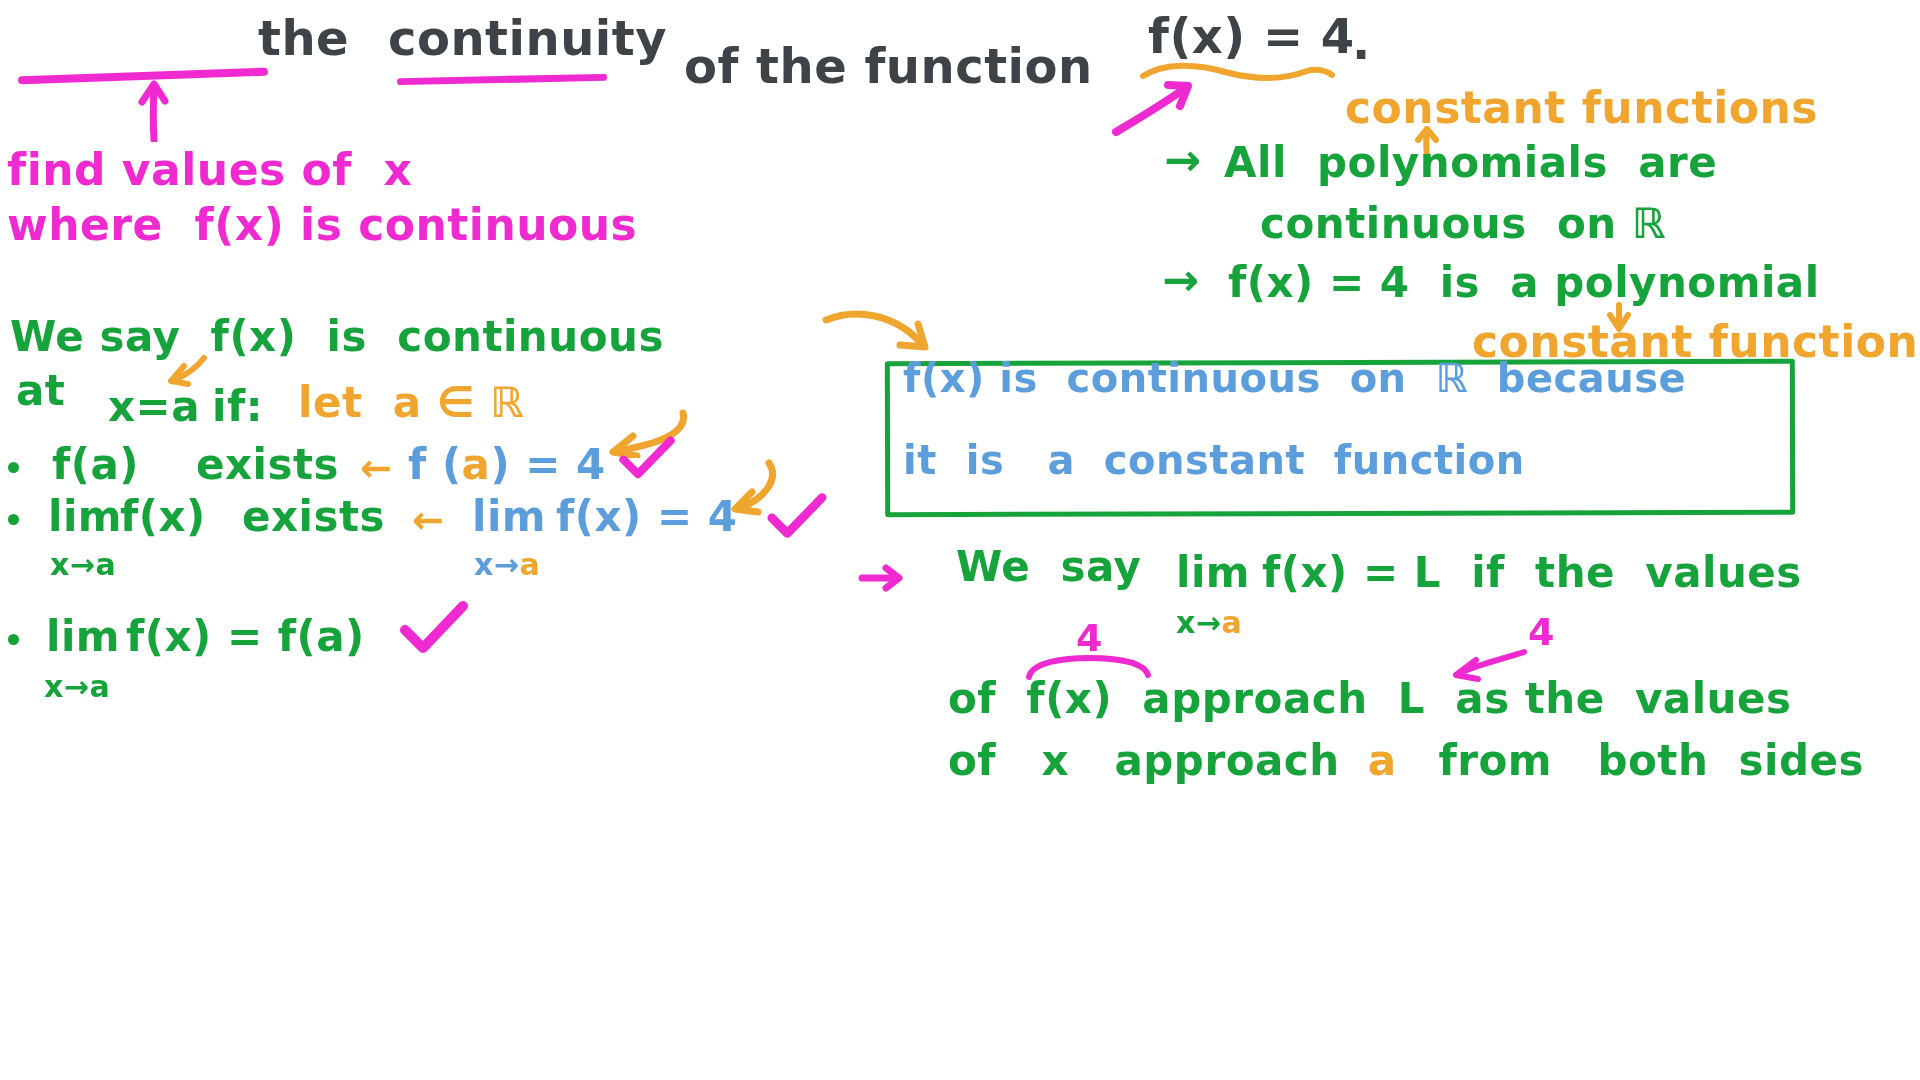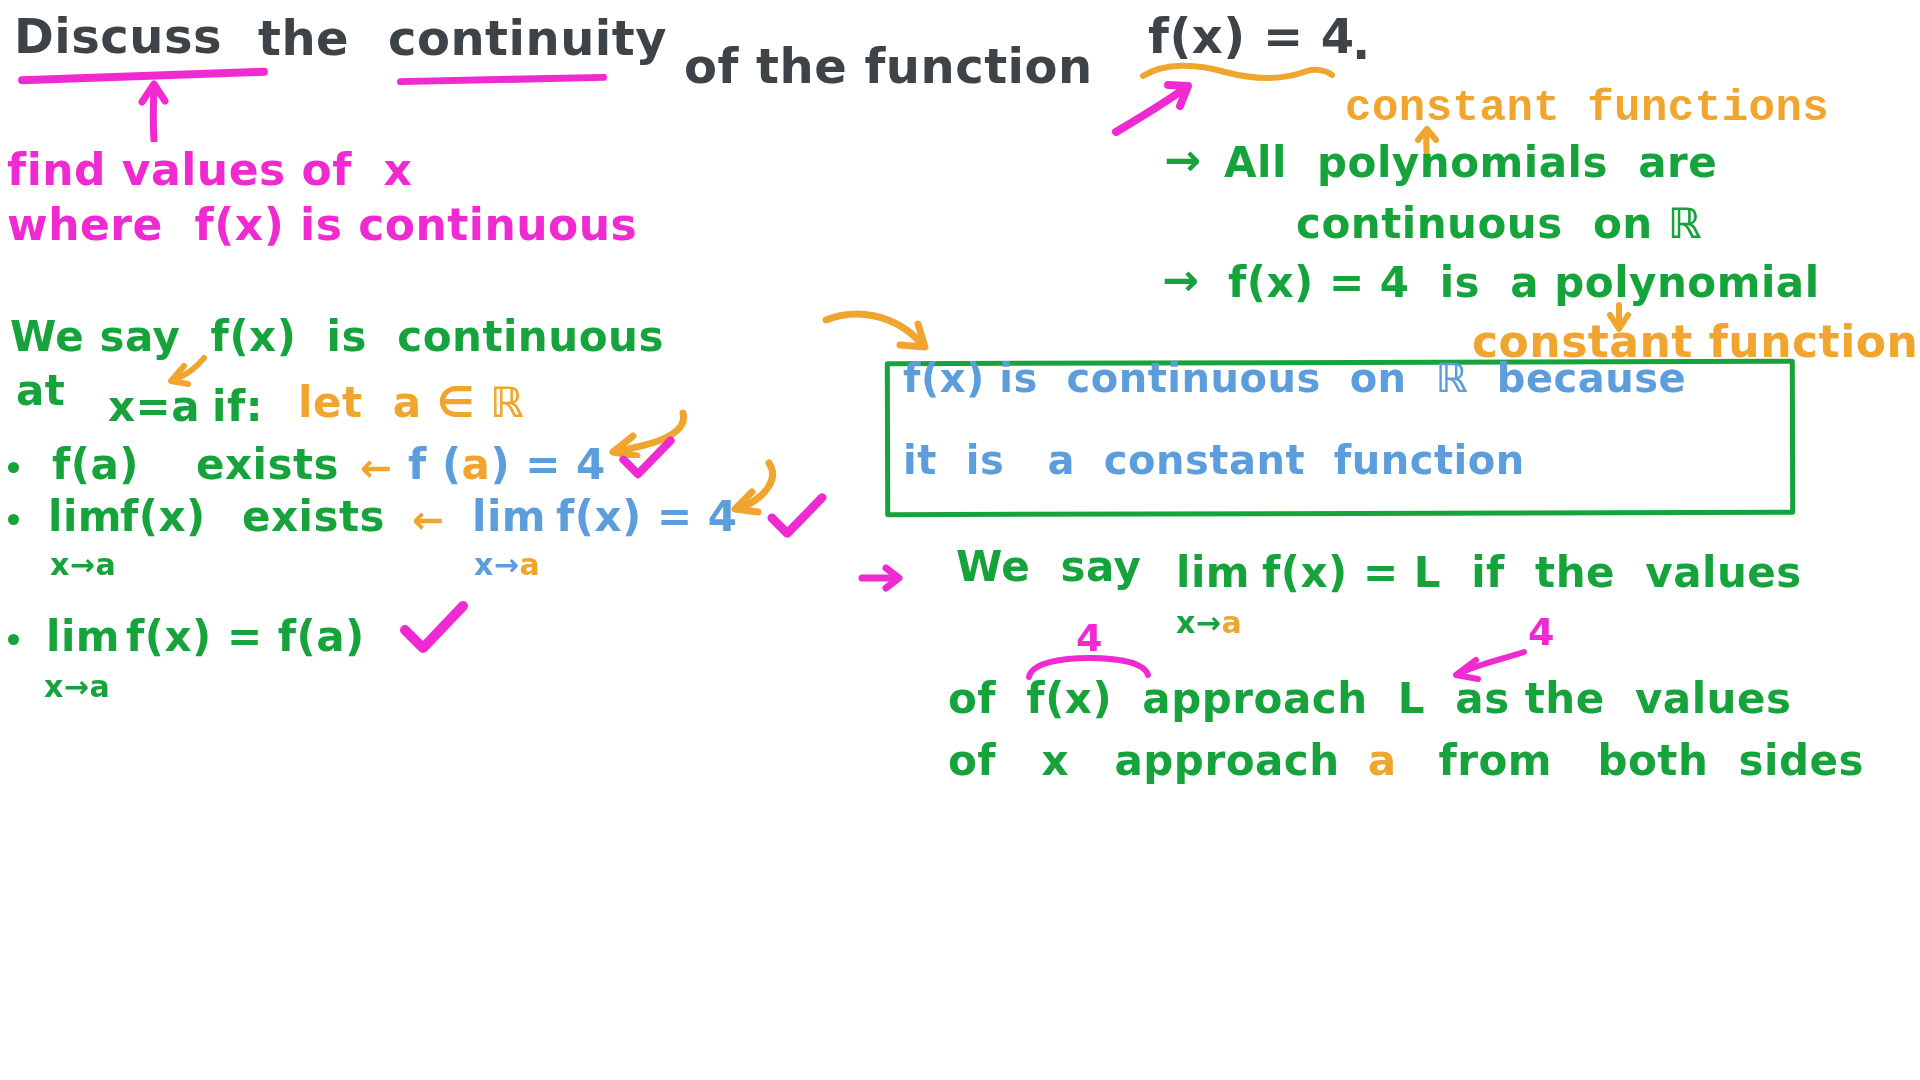--- a/index.html
+++ b/index.html
@@ -25,21 +25,20 @@
   }
   svg{display:block}
   svg path, svg polyline, svg line{fill:none; stroke-linecap:round; stroke-linejoin:round;}
   .s-pink{stroke:var(--pink)} .s-orange{stroke:var(--orange)}
 </style>
 </head>
 <body>
 
 <div class="canvas">
 
-  <span class="t ink f48" style="left:14px; top:10px;">Discuss</span>
   <span class="t ink f48" style="left:258px; top:12px;">the</span>
   <span class="t ink f48" style="left:388px; top:12px;">continuity</span>
   <span class="t ink f48" style="left:684px; top:12px;margin-top:28px;">of the function</span>
   <span class="t ink f48" style="left:1148px; top:10px;">f(x) = 4</span>
   <span class="t ink f48" style="left:1352px; top:16px;">.</span>
 
   <div class="underline" style="left:18px; top:72px; width:250px; height:8px; transform:rotate(-2deg);"></div>
   <div class="underline" style="left:397px; top:76px; width:210px; height:7px; transform:rotate(-1.2deg);"></div>
 
   <svg class="abs" style="left:1137px; top:60px;" width="200" height="26" viewBox="0 0 200 26">
@@ -109,30 +108,30 @@
   </svg>
 
   <div class="dot" style="left:8px; top:634px;"></div>
   <span class="t green f42" style="left:46px;  top:614px;">lim</span>
   <span class="t green f30" style="left:44px;  top:670px;">x→a</span>
   <span class="t green f42" style="left:126px; top:614px;">f(x) = f(a)</span>
   <svg class="abs" style="left:398px; top:598px;" width="72" height="58" viewBox="0 0 72 58">
     <path class="s-pink" stroke-width="10" d="M7,32 L25,50 L65,8"></path>
   </svg>
 
-  <span class="t orange f44" style="left:1345px; top:84px;font-family:Liberation Mono, monospace;">constant functions</span>
+  <span class="t orange f44" style="left:1345px; top:84px;">constant functions</span>
 
   <svg class="abs" style="left:1412px; top:124px;" width="30" height="34" viewBox="0 0 30 34">
     <path class="s-orange" stroke-width="6" d="M15,32 C14,24 14,16 15,8"></path>
     <polyline class="s-orange" stroke-width="6" points="6,16 15,5 24,16"></polyline>
   </svg>
 
   <span class="t green f44" style="left:1164px; top:136px;">→</span>
   <span class="t green f42" style="left:1224px; top:140px;">All  polynomials  are</span>
-  <span class="t green f42" style="left:1260px; top:201px;margin-left:36px;">continuous  on ℝ</span>
+  <span class="t green f42" style="left:1260px; top:201px;">continuous  on ℝ</span>
   <span class="t green f44" style="left:1162px; top:256px;">→</span>
   <span class="t green f42" style="left:1228px; top:260px;">f(x) = 4  is  a polynomial</span>
 
   <svg class="abs" style="left:1604px; top:302px;" width="30" height="32" viewBox="0 0 30 32">
     <path class="s-orange" stroke-width="6" d="M15,3 L15,22"></path>
     <polyline class="s-orange" stroke-width="6" points="6,13 15,27 24,13"></polyline>
   </svg>
   <span class="t orange f44" style="left:1472px; top:318px;">constant function</span>
 
   <svg class="abs" style="left:820px; top:306px;" width="120" height="58" viewBox="0 0 120 58">

